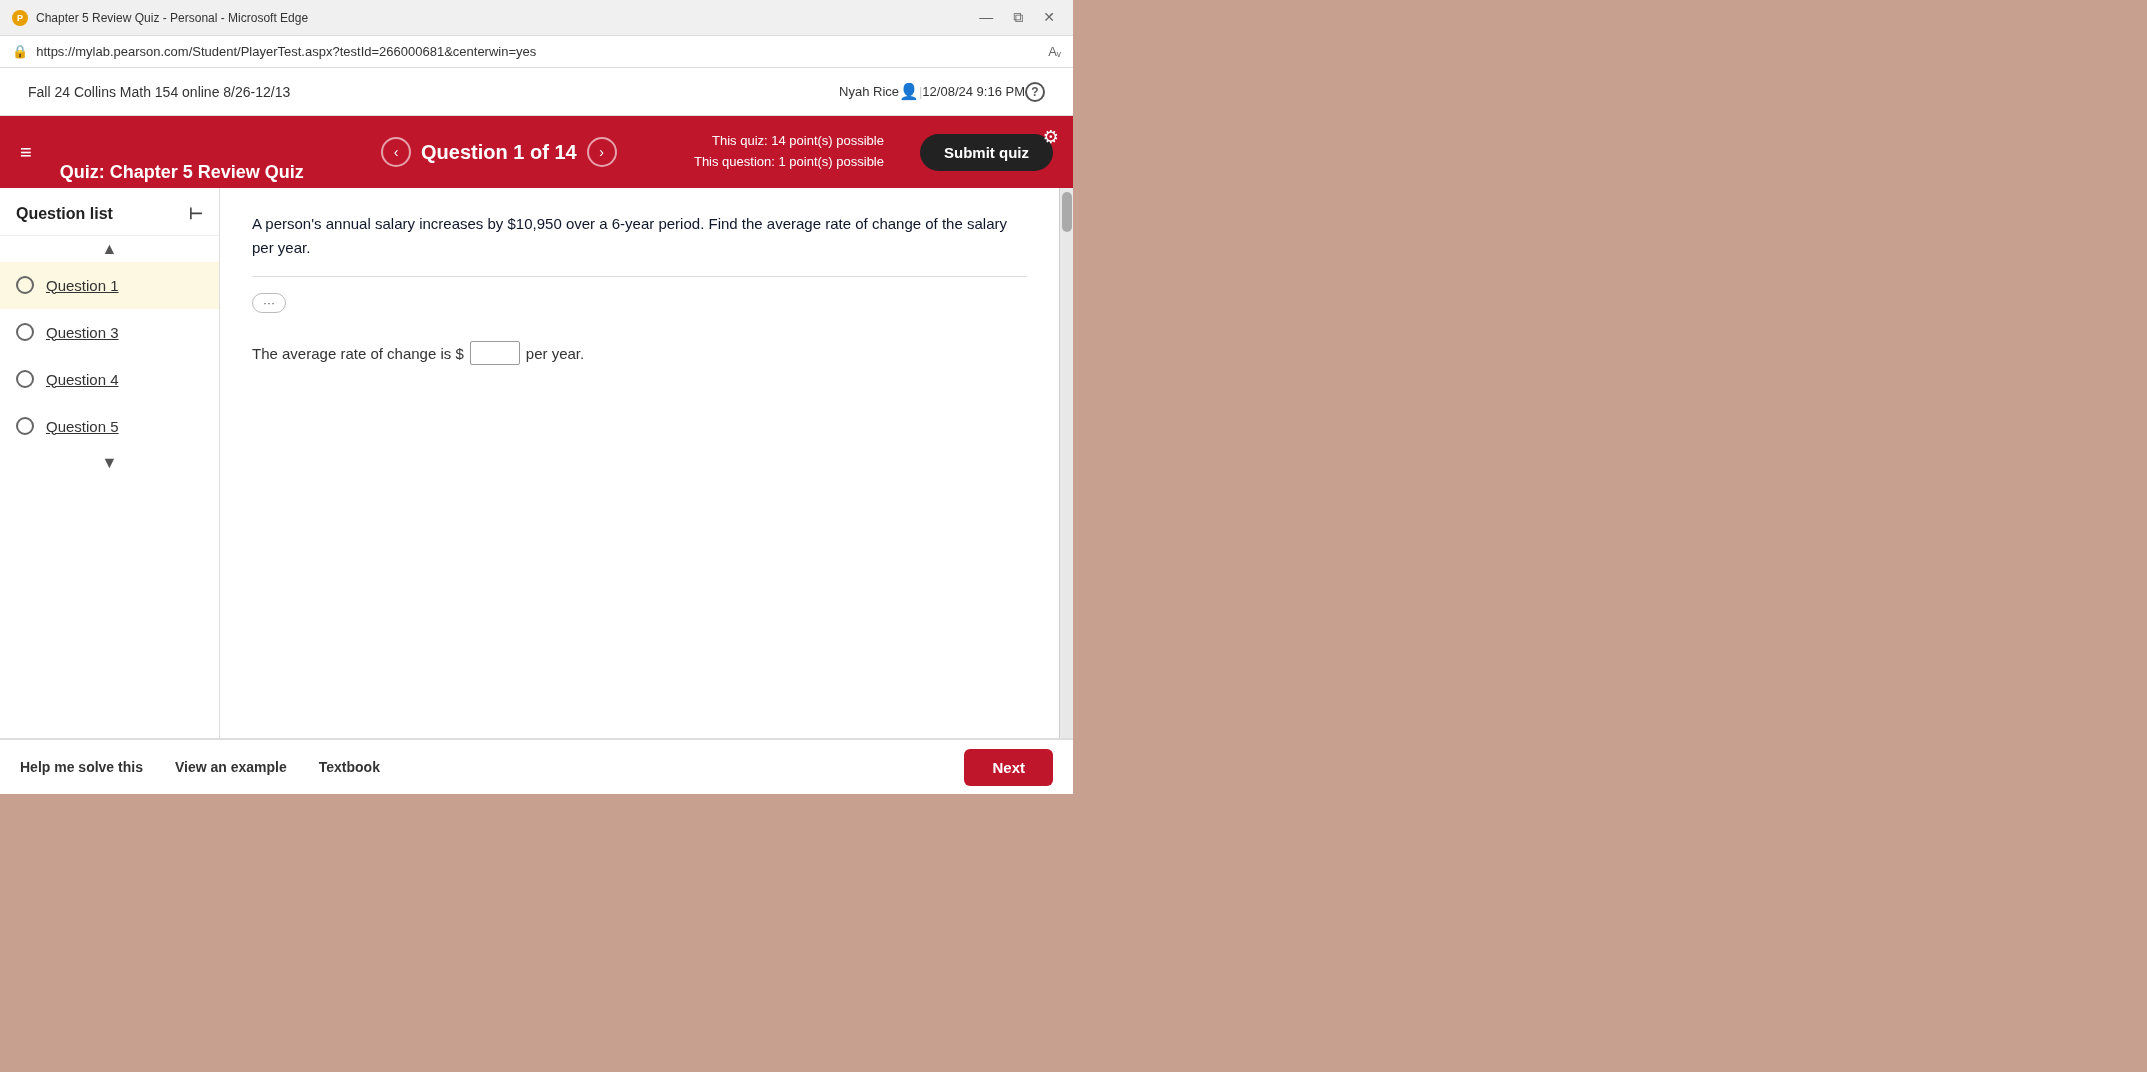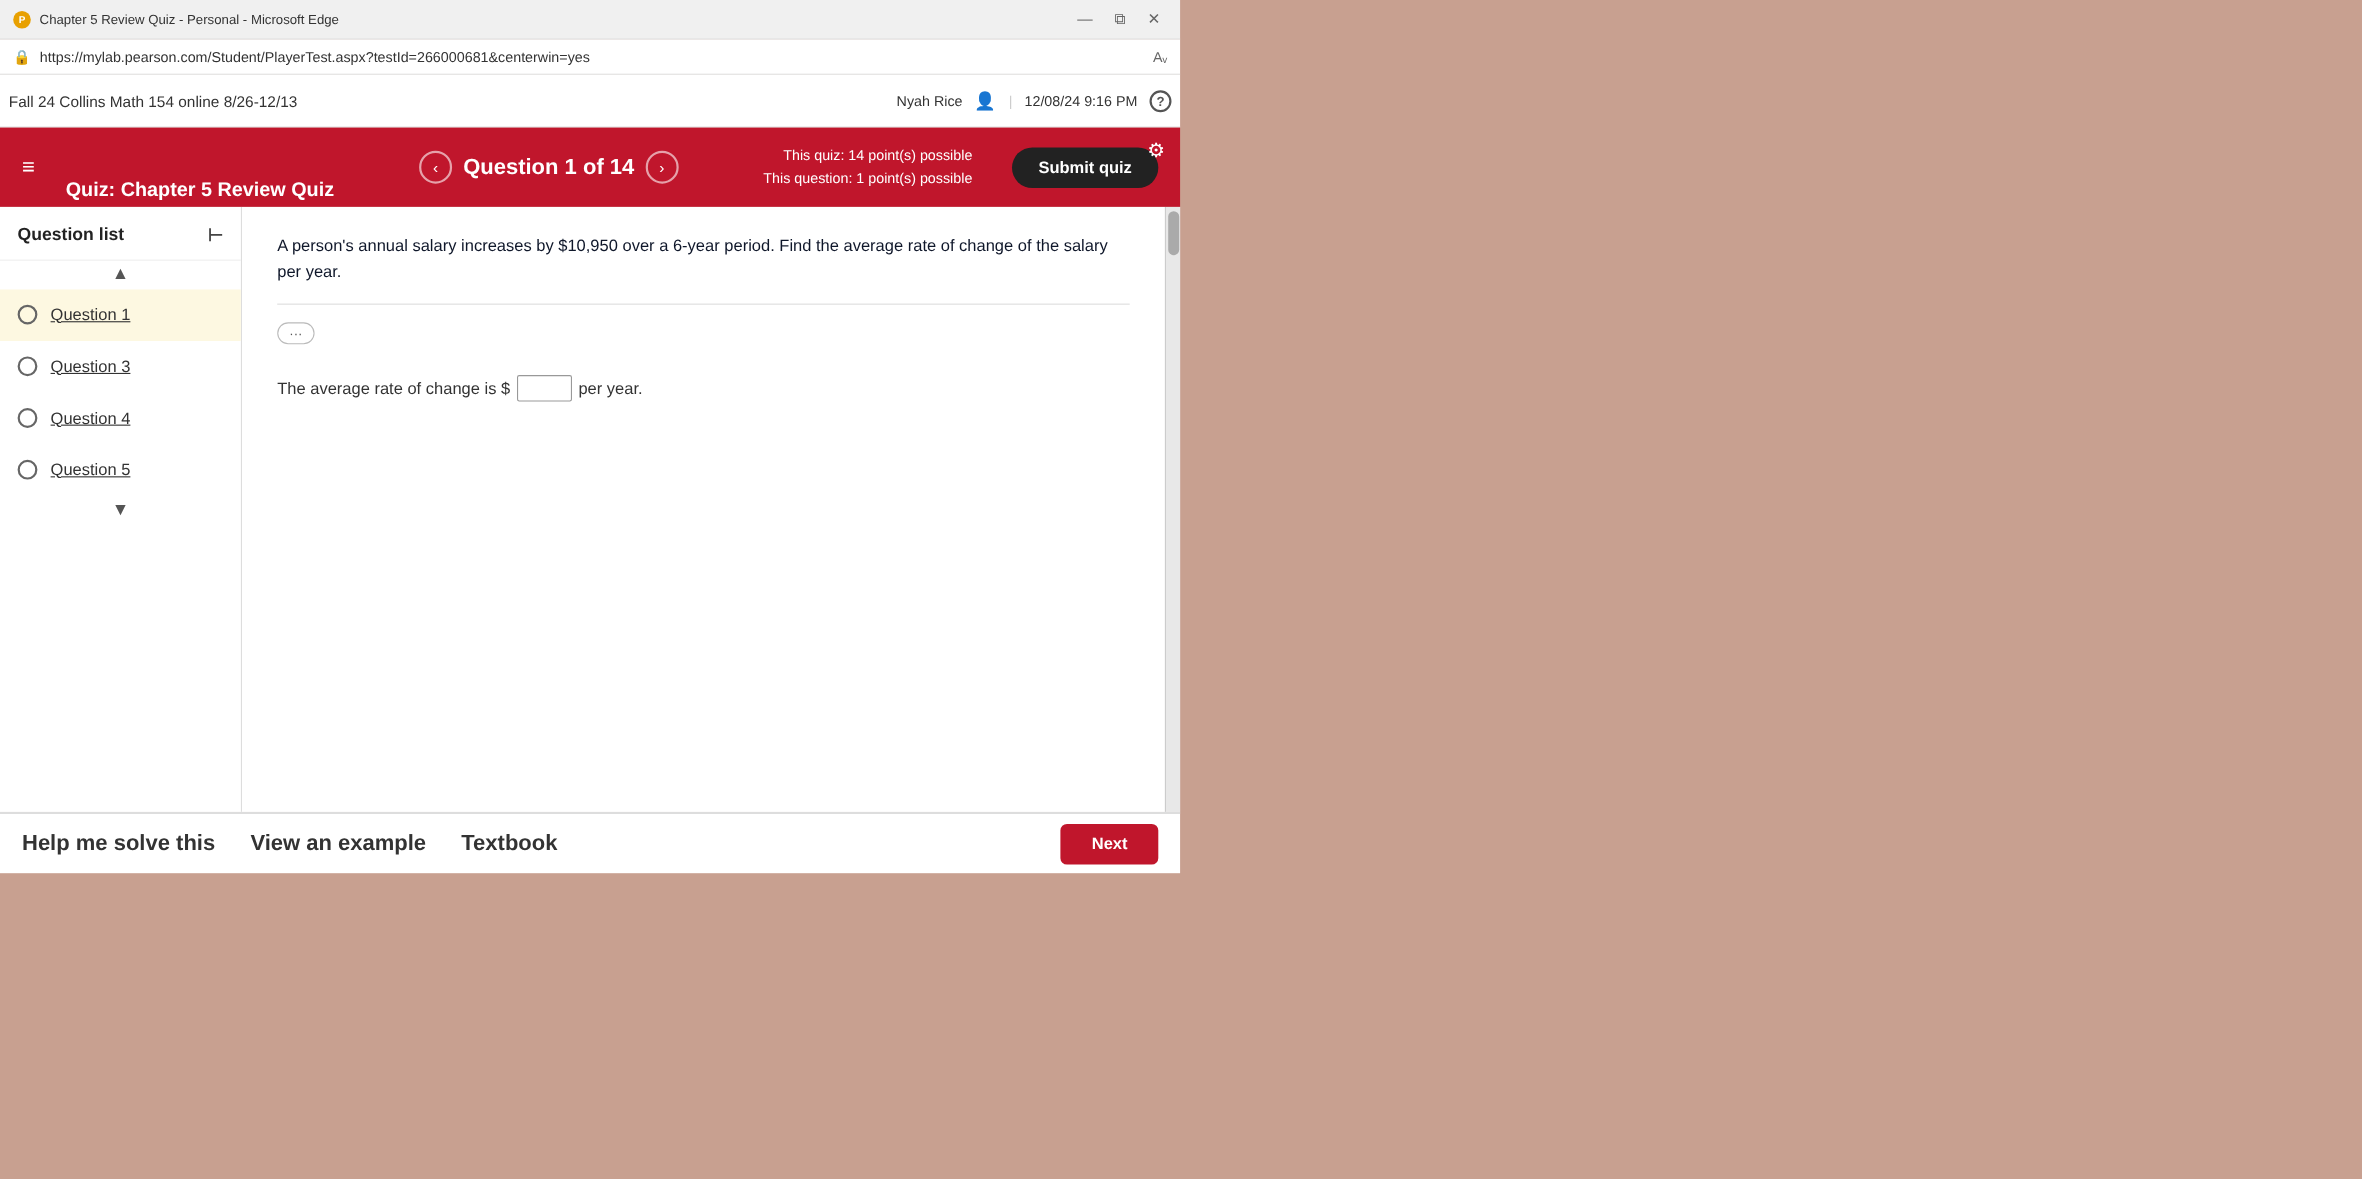--- a/index.html
+++ b/index.html
@@ -50,29 +50,29 @@
     .browser-av-icon {
       margin-left: auto; font-size: 13px; color: #666;
     }
 
     
     .app-header {
       background: #fff;
       height: 48px;
       display: flex;
       align-items: center;
-      padding: 0 8px;
+      padding: 0 28px;
       border-bottom: 1px solid #ddd;
       justify-content: space-between;
     }
     .app-header-left {
       font-size: 14px; color: #333; font-weight: 500;
     }
     .app-header-right {
-      display: flex; align-items: center; gap: 11px; font-size: 13px; color: #333;
+      display: flex; align-items: center; gap: 0; font-size: 13px; color: #333;
     }
     .app-header-right .divider { color: #ccc; }
     .user-icon { font-size: 16px; }
     .help-icon {
       width: 20px; height: 20px;
       border: 2px solid #555;
       border-radius: 50%;
       display: flex; align-items: center; justify-content: center;
       font-size: 12px; font-weight: bold; color: #555; cursor: pointer;
     }
@@ -240,21 +240,21 @@
       border-top: 2px solid #ddd;
       height: 56px;
       display: flex;
       align-items: center;
       padding: 0 20px;
       gap: 32px;
     }
     .bottom-btn {
       background: none;
       border: none;
-      font-size: 20px;
+      font-size: 14px;
       font-weight: bold;
       color: #333;
       cursor: pointer;
       padding: 0;
     }
     .next-btn {
       margin-left: auto;
       background: #c0162c;
       color: #fff;
       border: none;

